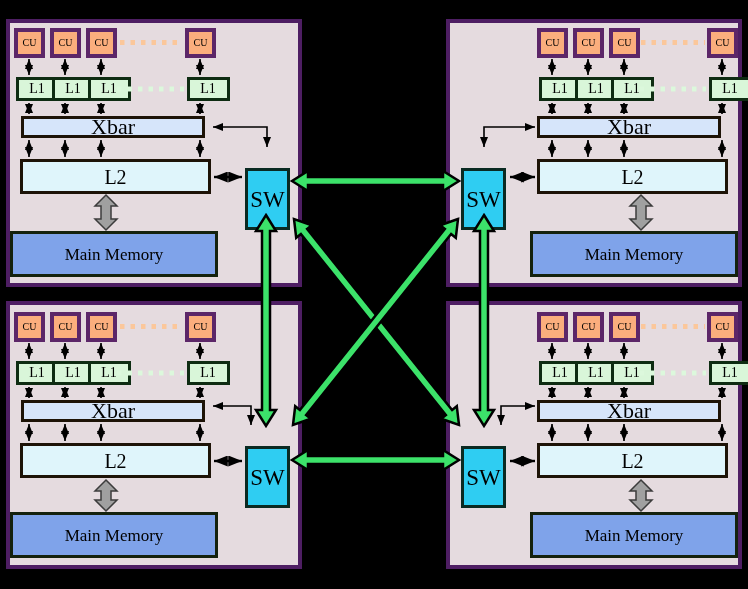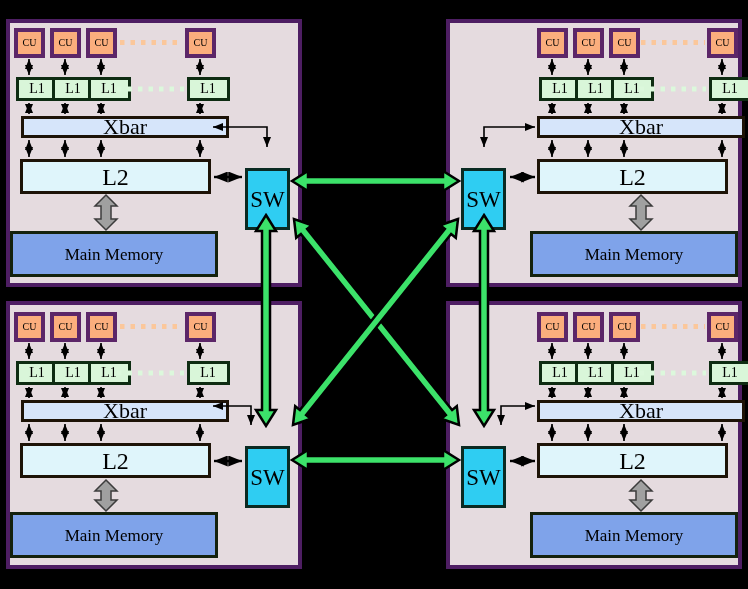--- a/index.html
+++ b/index.html
@@ -24,22 +24,22 @@
     background:var(--node-fill); border:4px solid var(--node-border); z-index:1;
   }
   .n-tl{left:6px;top:19px;} .n-tr{left:446px;top:19px;}
   .n-bl{left:6px;top:301px;} .n-br{left:446px;top:301px;}
   .box{
     position:absolute; box-sizing:border-box; display:flex; align-items:center;
     justify-content:center; line-height:1; z-index:2; white-space:nowrap;
   }
   .cu{width:31px;height:30px;background:var(--cu-fill);border:4px solid var(--cu-border);font-size:10px;}
   .l1{width:43px;height:24px;background:var(--l1-fill);border:3px solid var(--l1-border);font-size:14px;}
-  .xbar{width:208px;height:22px;background:var(--xbar-fill);border:3px solid var(--box-border);font-size:22px;}
-  .l2{width:191px;height:35px;background:var(--l2-fill);border:3px solid var(--box-border);font-size:24px;}
+  .xbar{width:184px;height:22px;background:var(--xbar-fill);border:3px solid var(--box-border);font-size:22px;}
+  .l2{width:191px;height:35px;background:var(--l2-fill);border:3px solid var(--box-border);font-size:20px;}
   .mm{width:208px;height:46px;background:var(--mm-fill);border:3px solid var(--mm-border);font-size:17px;}
   .sw{width:45px;height:62px;background:var(--sw-fill);border:3px solid var(--sw-border);font-size:23px;margin-top:18px;}
   svg.overlay{position:absolute;left:0;top:0;z-index:3;pointer-events:none;}
 </style>
 </head>
 <body>
 
 <div class="stage">
 
   <div class="node n-tl"></div>

